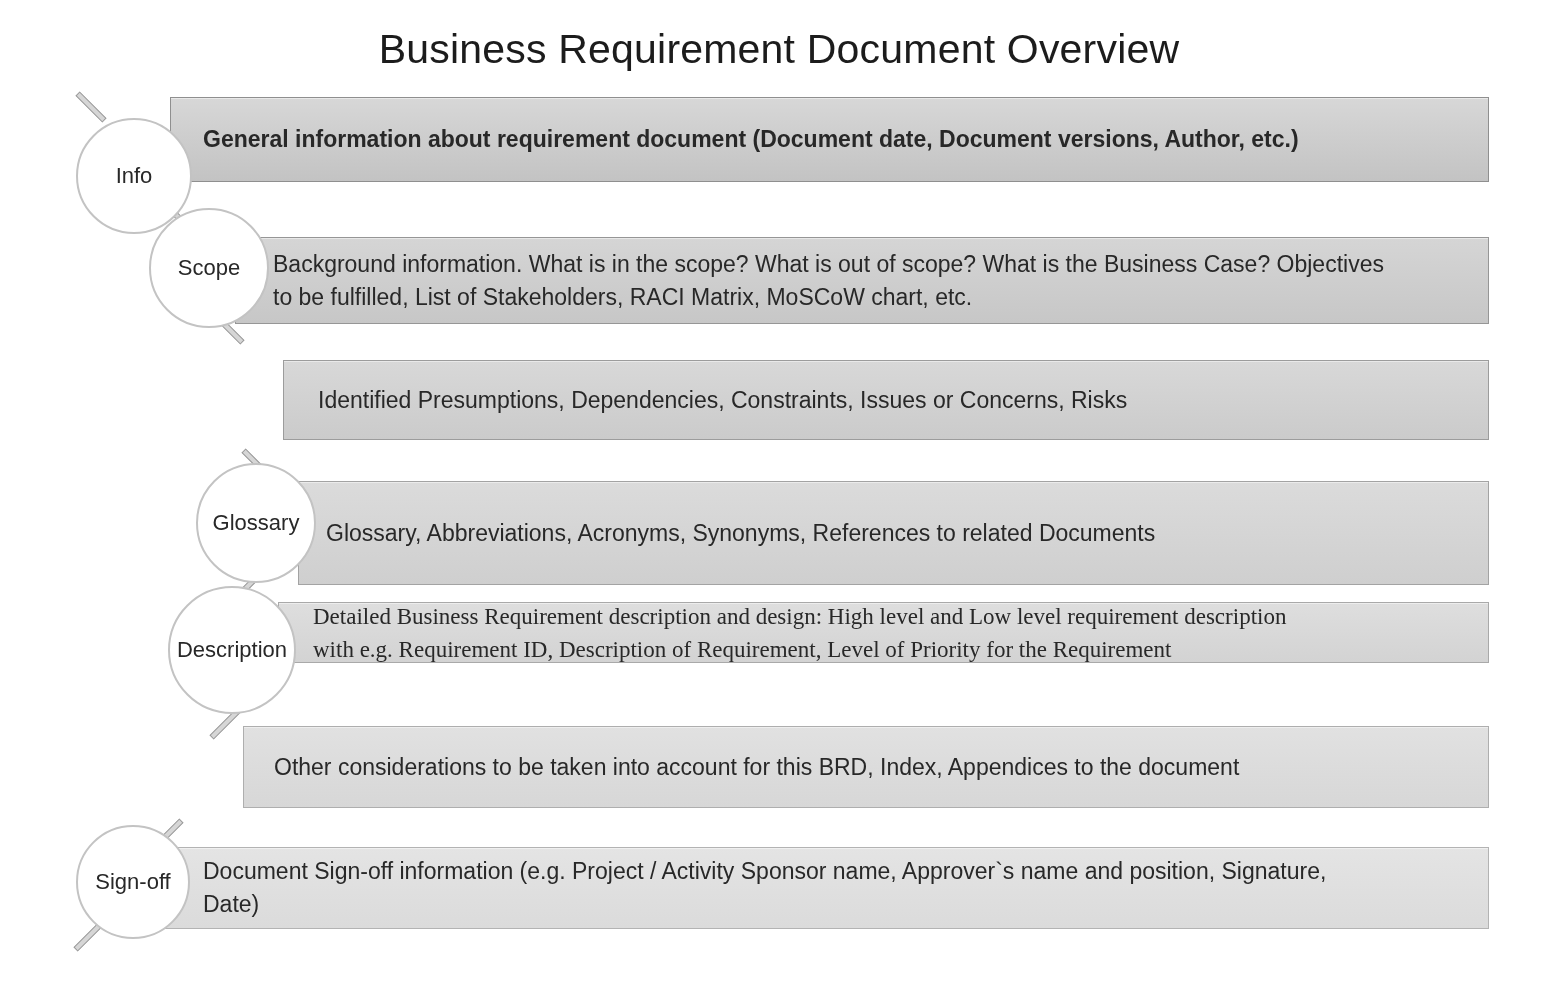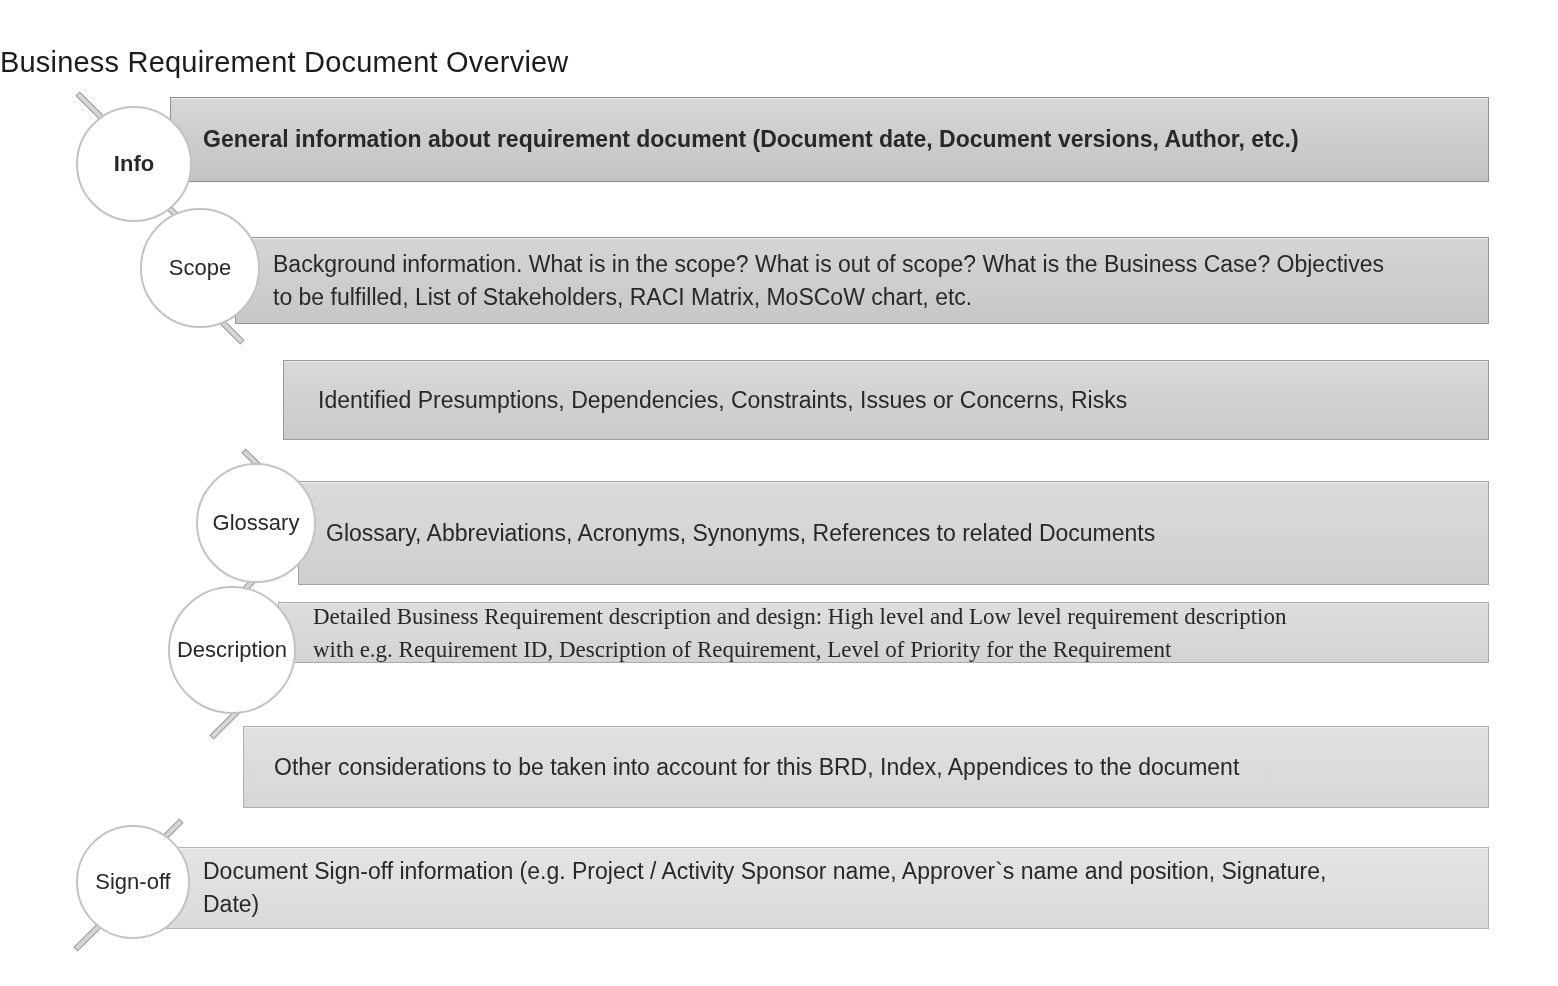--- a/index.html
+++ b/index.html
@@ -9,25 +9,25 @@
   }
   .canvas{
     position:relative;
     width:1558px; height:986px;
     background:var(--bg,#ffffff);
     overflow:hidden;
   }
   .title{
     position:absolute;
     left:0; right:0; top:26px;
-    font-size:29px;
+    text-align:center;
+    font-size:41px;
     font-weight:400;
     color:var(--title-color,#1c1c1c);
     letter-spacing:.2px;
-    margin-top:20px;
   }
   
   .bar{
     position:absolute;
     right:69px;
     border:1px solid #a0a0a0;
     box-sizing:border-box;
     display:flex;
     align-items:center;
     z-index:2;
@@ -73,22 +73,22 @@
 
   
   .bar-0{ left:170px; top:97px; height:85px;font-weight:bold; } .bar-0 .bar-text{ padding-left:32px; }
   .bar-1{ left:235px; top:237px; height:87px; } .bar-1 .bar-text{ padding-left:37px; }
   .bar-2{ left:283px; top:360px; height:80px; } .bar-2 .bar-text{ padding-left:34px; }
   .bar-3{ left:298px; top:481px; height:104px; } .bar-3 .bar-text{ padding-left:27px; }
   .bar-4{ left:278px; top:602px; height:61px;font-family:Liberation Serif, serif; } .bar-4 .bar-text{ padding-left:34px; }
   .bar-5{ left:243px; top:726px; height:82px; } .bar-5 .bar-text{ padding-left:30px; }
   .bar-6{ left:162px; top:847px; height:82px; } .bar-6 .bar-text{ padding-left:40px; }
 
-  .c-0{ left:76px;  top:106px; width:116px; height:116px;font-weight:bold; }
-  .c-1{ left:140px; top:208px; width:120px; height:120px; }
+  .c-0{ left:76px;  top:118px; width:116px; height:116px; }
+  .c-1{ left:149px; top:208px; width:120px; height:120px; }
   .c-2{ left:178px; top:334px; width:128px; height:128px; }
   .c-3{ left:196px; top:463px; width:120px; height:120px; }
   .c-4{ left:168px; top:586px; width:128px; height:128px; }
   .c-5{ left:137px; top:718px; width:120px; height:120px; }
   .c-6{ left:76px;  top:825px; width:114px; height:114px; }
 
   .s-1{ left:88px;  top:88px;  }
   .s-2{ left:173px; top:196px; }
   .s-3{ left:226px; top:310px; }
   .s-4{ left:254px; top:445px; }

